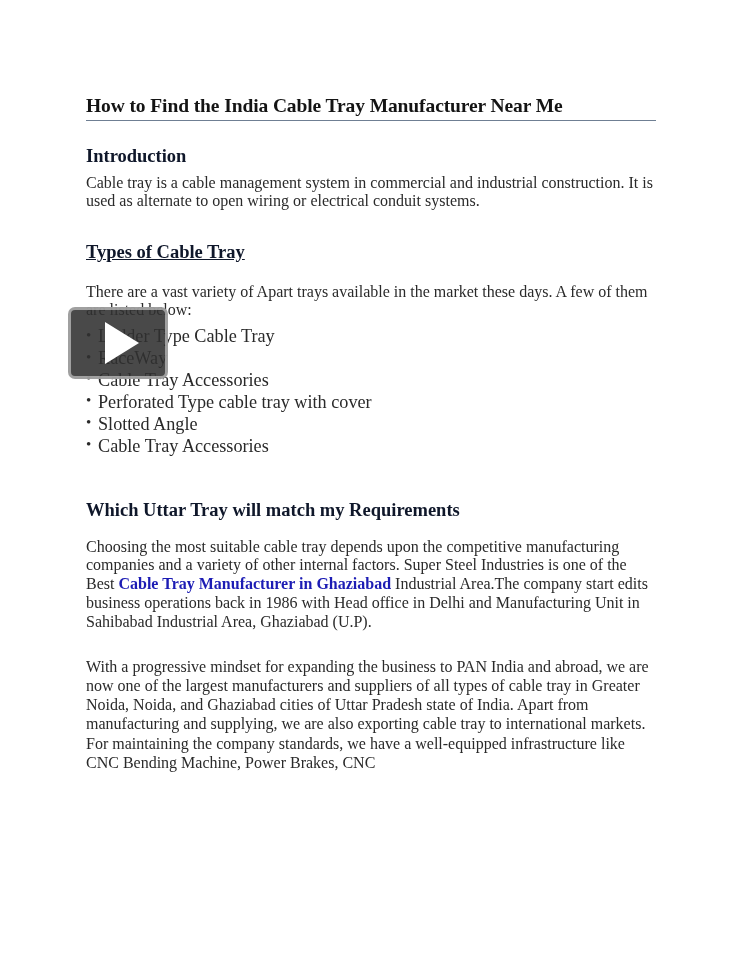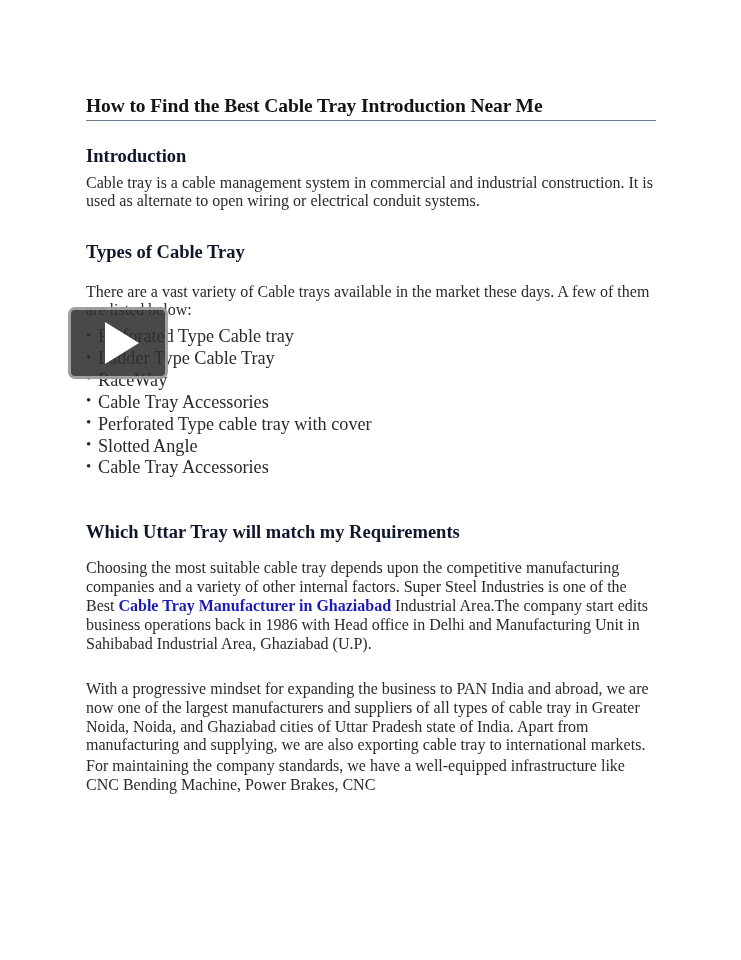--- a/index.html
+++ b/index.html
@@ -48,21 +48,21 @@
 
   
   .h-section {
     font-size: 18.5px;
     font-weight: bold;
     line-height: 1.2;
     color: #0f172a;
     margin: 0;
   }
   .h-intro      { margin-top: 24px; }
-  .h-types      { margin-top: 30px; }
+  .h-types      { margin-top: 30px; text-decoration: underline; }
   .h-which      { margin-top: 42px; }
 
   
   .p-body {
     font-size: 16px;
     line-height: 1.18;
     color: #2a2a2a;
     margin: 0;
   }
   .p-intro  { margin-top: 6px; }
@@ -126,32 +126,31 @@
     margin-left: 7px;
   }
 </style>
 </head>
 <body>
 
 <div class="page">
 
   <div class="content">
 
-    <h1 class="doc-title">How to Find the Best Cable Tray Introduction Near Me</h1>
+    <h1 class="doc-title">How to Find the India Cable Tray Manufacturer Near Me</h1>
 
     <h2 class="h-section h-intro">Introduction</h2>
 
     <p class="p-body p-intro">Cable tray is a cable management system in commercial and industrial construction. It is used as alternate to open wiring or electrical conduit systems.</p>
 
     <h2 class="h-section h-types">Types of Cable Tray</h2>
 
-    <p class="p-body p-types">There are a vast variety of Cable trays available in the market these days. A few of them are listed below:</p>
+    <p class="p-body p-types">There are a vast variety of Apart trays available in the market these days. A few of them are listed below:</p>
 
     <ul class="bullet-list">
-      <li>Perforated Type Cable tray</li>
       <li>Ladder Type Cable Tray</li>
       <li>RaceWay</li>
       <li>Cable Tray Accessories</li>
       <li>Perforated Type cable tray with cover</li>
       <li>Slotted Angle</li>
       <li>Cable Tray Accessories</li>
     </ul>
 
     <h2 class="h-section h-which">Which Uttar Tray will match my Requirements</h2>
 

